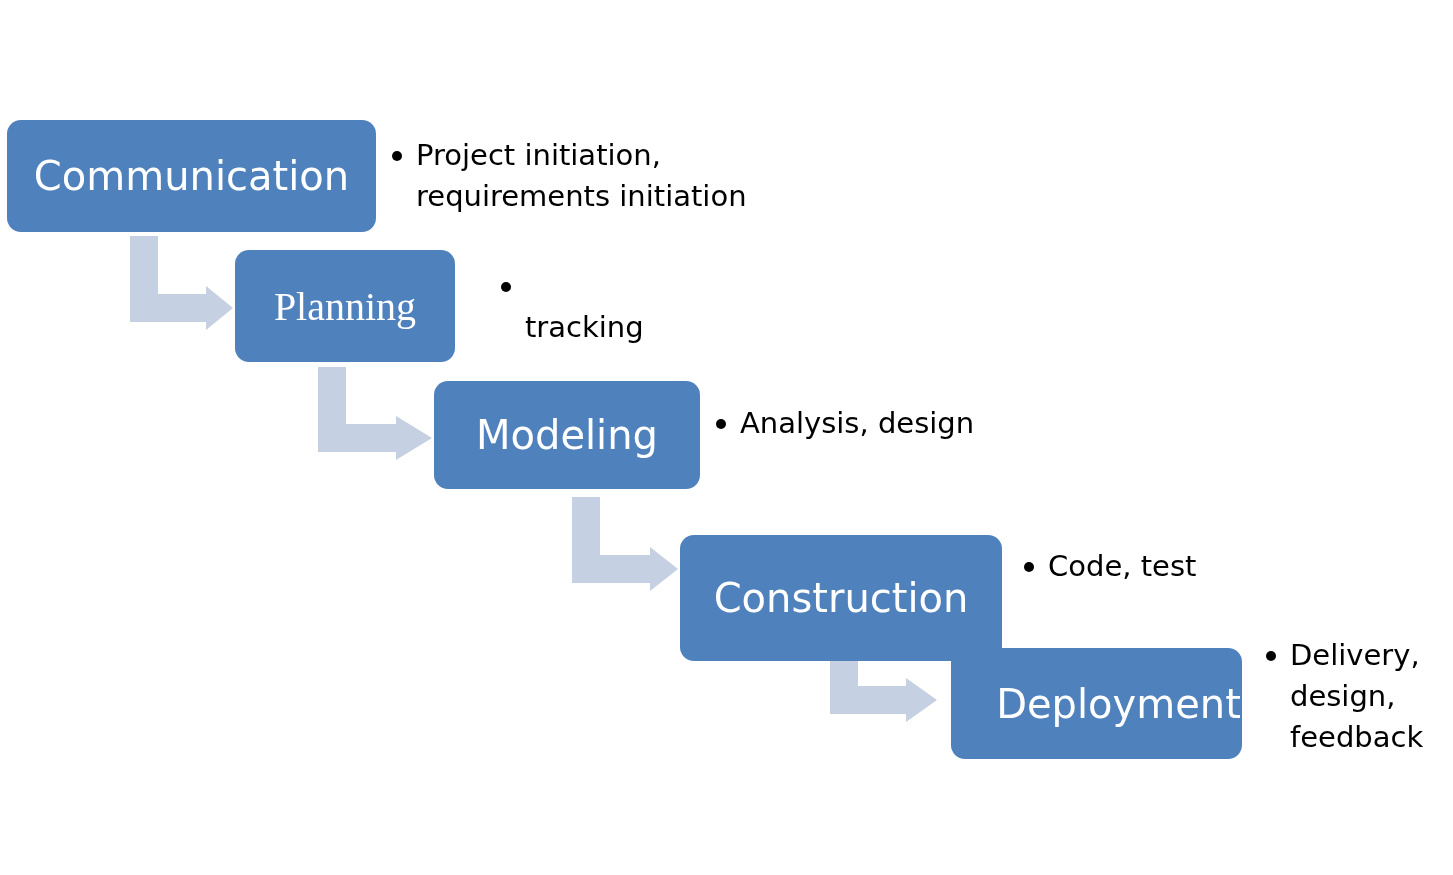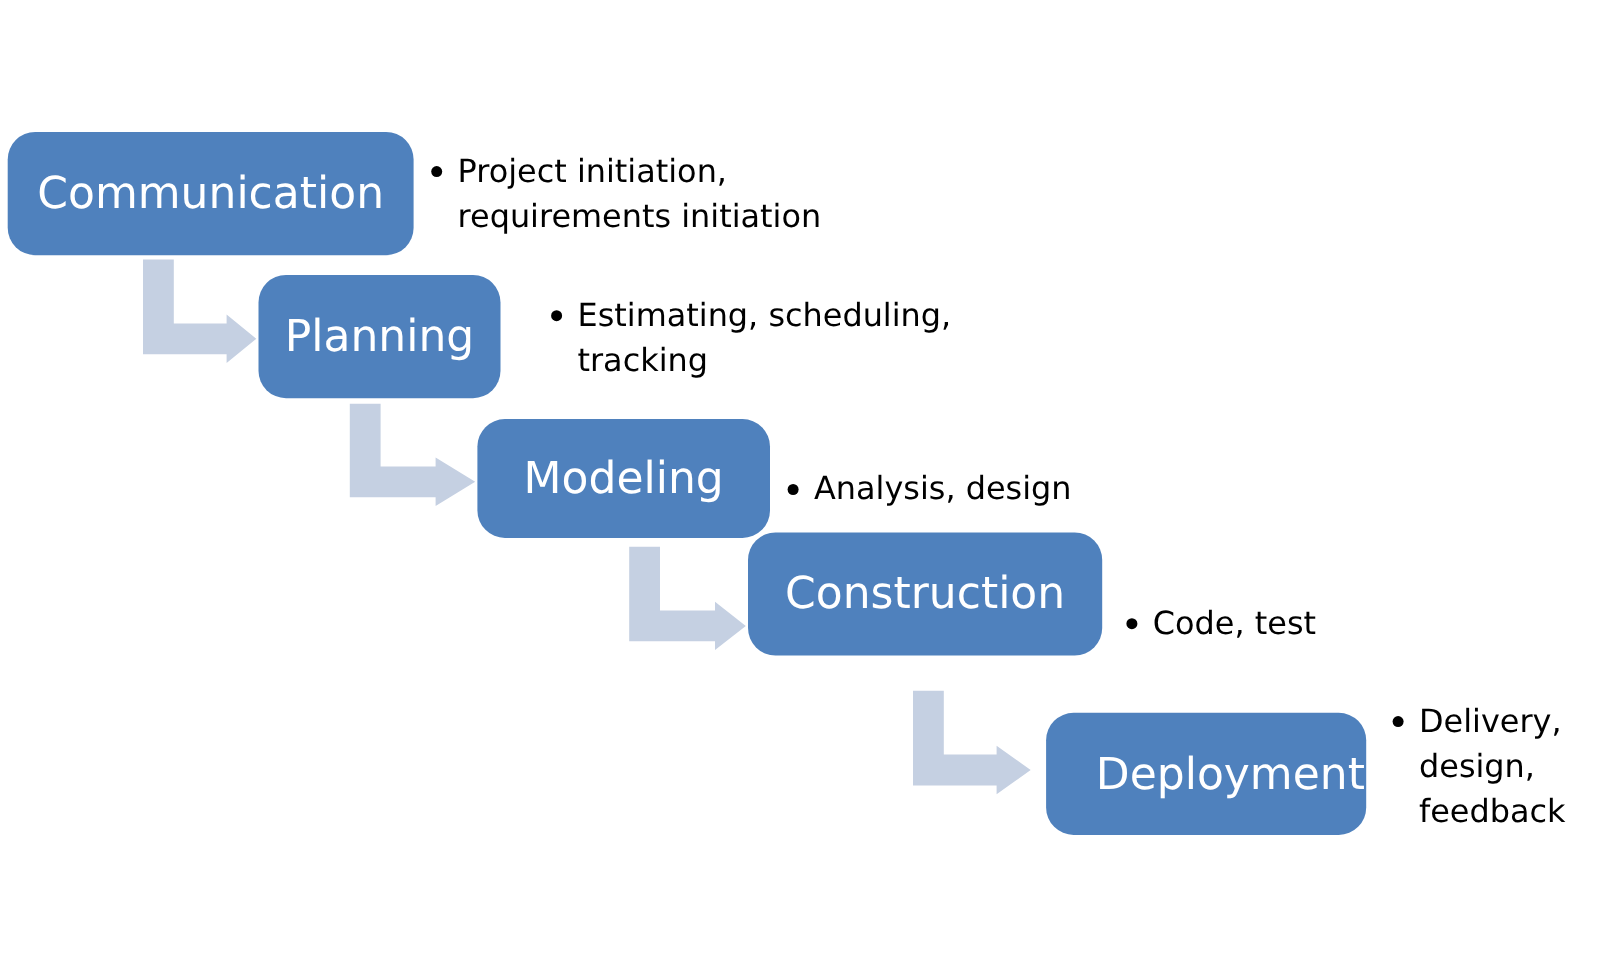--- a/index.html
+++ b/index.html
@@ -1,21 +1,21 @@
 <!DOCTYPE html>
 <html><head>
 <meta charset="utf-8">
 <style>
   html, body { margin: 0; padding: 0; }
   body {
     width: 1453px; height: 875px; background: #ffffff; position: relative; overflow: hidden;
     font-family: "DejaVu Sans", "Liberation Sans", sans-serif;
   }
   .box {
-    position: absolute; background: #4f81bd; border-radius: 25px;
+    position: absolute; background: #4f81bd; border-radius: 14px;
     display: flex; align-items: center; justify-content: center;
     color: #ffffff; font-size: 40px; letter-spacing: 0px;
     box-sizing: border-box;
   }
   .notes {
     position: absolute; color: #000000; font-size: 29px; line-height: 41px;
     margin: 0; padding: 0; list-style: none;
   }
   .notes li { position: relative; padding-left: 26px; }
   .notes li::before {
@@ -38,35 +38,35 @@
   <path fill="#c5d0e2" d="M830 628 L858 628 L858 686 L906 686 L906 678 L937 700 L906 722 L906 714 L830 714 Z"></path>
 </svg>
 
 <div class="box" style="left:7px; top:120px; width:369px; height:112px;">
   <span>Communication</span>
 </div>
 <ul class="notes" style="left:390px; top:135px;">
   <li><span>Project initiation,</span><br><span>requirements initiation</span></li>
 </ul>
 
-<div class="box" style="left:235px; top:250px; width:220px; height:112px;">
+<div class="box" style="left:235px; top:250px; width:220px; height:112px;font-family:Liberation Serif, serif;">
   <span>Planning</span>
 </div>
 <ul class="notes" style="left:499px; top:266px;">
-  <li><span>Estimating, scheduling,</span><br><span>tracking</span></li>
+  <li><br><span>tracking</span></li>
 </ul>
 
 <div class="box" style="left:434px; top:381px; width:266px; height:108px;">
   <span>Modeling</span>
 </div>
-<ul class="notes" style="left:714px; top:403px;margin-top:21px;">
+<ul class="notes" style="left:714px; top:403px;">
   <li><span>Analysis, design</span></li>
 </ul>
 
-<div class="box" style="left:680px; top:484px; width:322px; height:112px;">
+<div class="box" style="left:680px; top:535px; width:322px; height:126px;">
   <span>Construction</span>
 </div>
 <ul class="notes" style="left:1022px; top:546px;">
   <li><span>Code, test</span></li>
 </ul>
 
 <div class="box" style="left:951px; top:648px; width:291px; height:111px;padding-left:44px;">
   <span>Deployment</span>
 </div>
 <ul class="notes" style="left:1264px; top:635px;">

